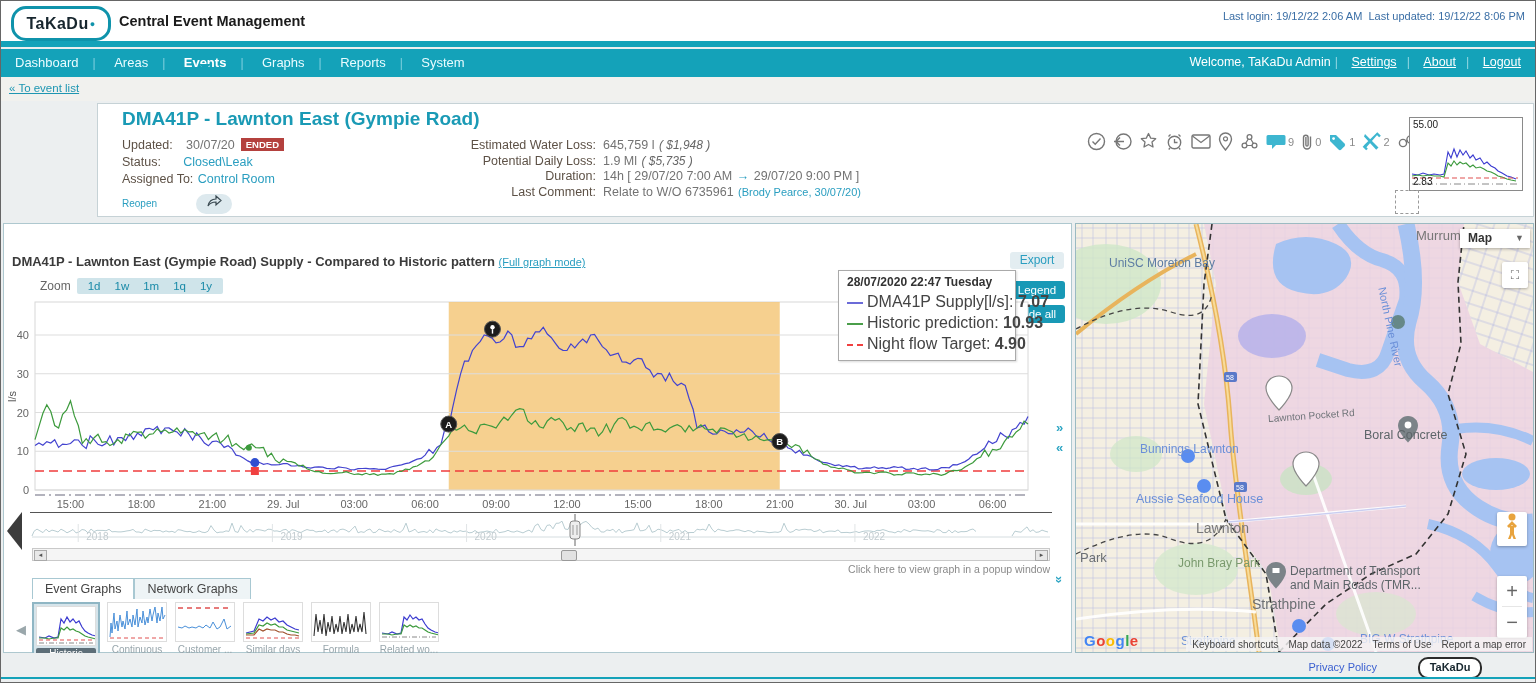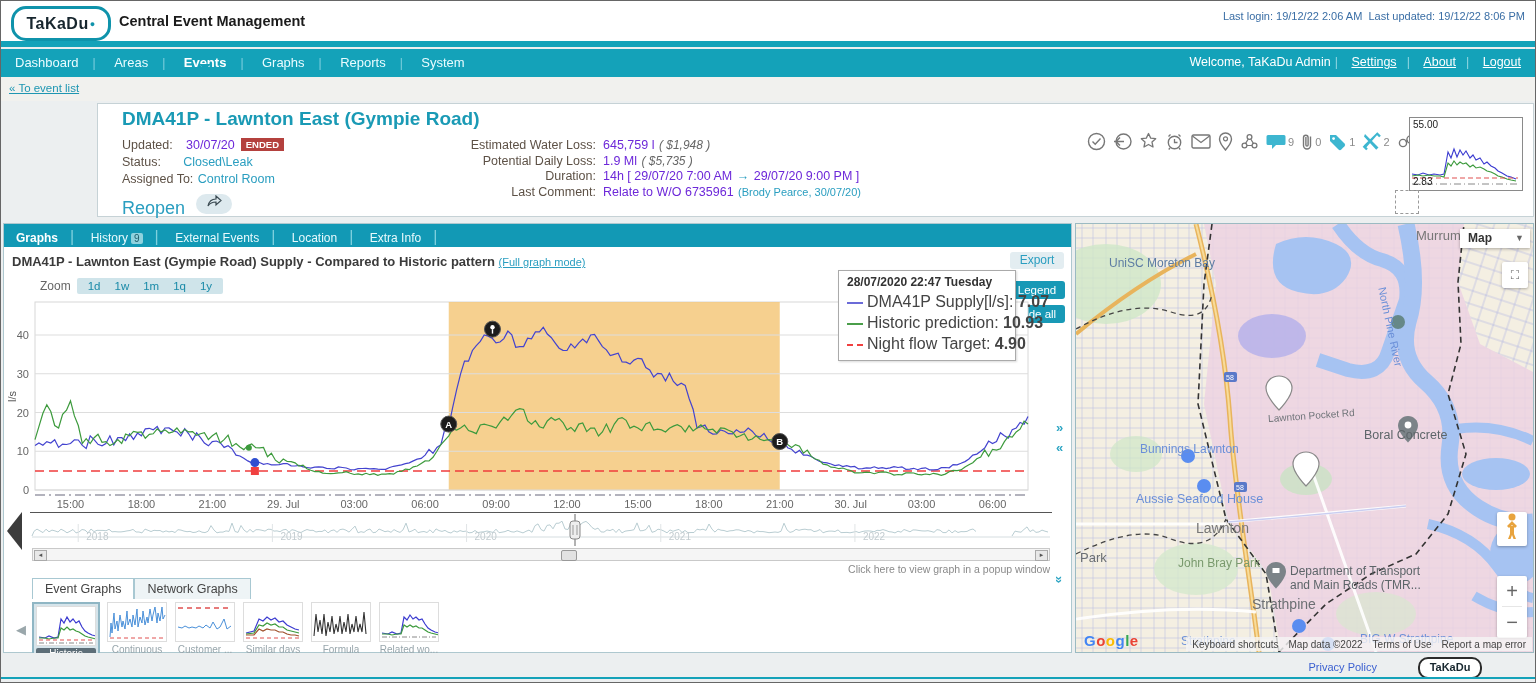--- a/index.html
+++ b/index.html
@@ -25,26 +25,26 @@
   #backLink{left:8px;top:5px;font-size:11.5px;color:#1e96b2;text-decoration:underline;cursor:pointer;}
   
   #evCard{left:6px;top:102px;width:86px;height:114px;background:#fff;border:1px solid #c6d2d6;}
   #evId{left:3px;top:1px;font-size:10px;color:#9aa5a8;}
   #evCircle{left:19px;top:16px;width:48px;height:48px;border-radius:50%;background:#39bdd5;display:flex;align-items:center;justify-content:center;}
   #evType{left:0;top:74px;width:86px;text-align:center;font-size:13px;color:#555;}
   #evMag{left:0;top:90px;width:86px;text-align:center;font-size:15px;font-weight:bold;color:#222;}
   #evMain{left:96px;top:102px;width:1437px;height:114px;background:#fff;border:1px solid #c6d2d6;box-sizing:border-box;}
   #evTitle{left:24px;top:4px;font-size:19px;font-weight:bold;color:#1a9ab5;}
   .lbl{color:#5d5146;font-size:12.5px;}
-  .val{color:#6d28d9;font-size:12.5px;}
+  .val{color:#737373;font-size:12.5px;}
   .tealval{color:#2a9ec0;font-size:12.5px;}
   .cost{color:#666;font-style:italic;font-size:12px;}
   .row{position:absolute;white-space:nowrap;}
   #endedBadge{display:inline-block;background:#b4413e;color:#fff;font-size:9.5px;font-weight:bold;border-radius:0;padding:1px 5px;margin-left:6px;vertical-align:1px;}
-  #reopen{left:24px;top:94px;font-size:18px;color:#2a9ec0;cursor:pointer;}
+  #reopen{left:24px;top:94px;font-size:10px;color:#2a9ec0;cursor:pointer;}
   #shareBtn{left:98px;top:90px;width:36px;height:20px;background:#dde9ee;border-radius:10px;text-align:center;cursor:pointer;color:#3b4a52;font-size:12px;line-height:19px;}
   #iconRow{left:989px;top:28px;display:flex;align-items:center;gap:7px;}
   .acticon{display:flex;align-items:center;gap:2px;cursor:pointer;}
   .cnt{font-size:11px;color:#8b8b8b;}
   #miniChart{left:1311px;top:13px;width:112px;height:72px;border:1px solid #8a8a8a;background:#fff;}
   #miniMax{left:3px;top:1px;font-size:10px;color:#222;}
   #miniMin{left:3px;top:58px;font-size:10px;color:#222;}
   #dashSq{left:1297px;top:86px;width:22px;height:22px;border:1px dashed #9a9a9a;cursor:pointer;}
   
   #gpanel{left:2px;top:222px;width:1069px;height:430px;background:#fff;border:1px solid #aec8cf;box-sizing:border-box;}
@@ -257,27 +257,20 @@
         <line x1="2" y1="60" x2="108" y2="60" stroke="#e05050" stroke-width="1.2" stroke-dasharray="5,3"></line>
         <line x1="2" y1="66" x2="108" y2="66" stroke="#888" stroke-width="1" stroke-dasharray="7,3,1,3"></line>
       </svg>
       <span class="abs" id="miniMax">55.00</span>
       <span class="abs" id="miniMin">2.83</span>
     </div>
     <div class="abs" id="dashSq"></div>
   </div>
 
   <div class="abs" id="gpanel">
-    <div class="abs" id="gtabs">
-      <span class="gtab active">Graphs</span><span class="gtabsep">|</span>
-      <span class="gtab"><span>History</span><span class="badge9">9</span></span><span class="gtabsep">|</span>
-      <span class="gtab">External Events</span><span class="gtabsep">|</span>
-      <span class="gtab">Location</span><span class="gtabsep">|</span>
-      <span class="gtab">Extra Info</span><span class="gtabsep">|</span>
-    </div>
     <div class="abs" id="gtitle"><span>DMA41P - Lawnton East (Gympie Road) Supply - Compared to Historic pattern</span> <span id="gmode">(Full graph mode)</span></div>
     <div class="abs" id="exportBtn">Export</div>
     <div class="abs" id="zoomRow">
       <span>Zoom</span><span id="zoomPresets"><span class="zp">1d</span><span class="zp">1w</span><span class="zp">1m</span><span class="zp">1q</span><span class="zp">1y</span></span>
     </div>
     <div class="abs" id="legendBtn">Legend</div>
     <div class="abs" id="hideAllBtn">Hide all</div>
 
     <div class="abs" id="chartWrap">
       <svg id="mainSvg" width="1056" height="222" viewBox="0 0 1056 222">

